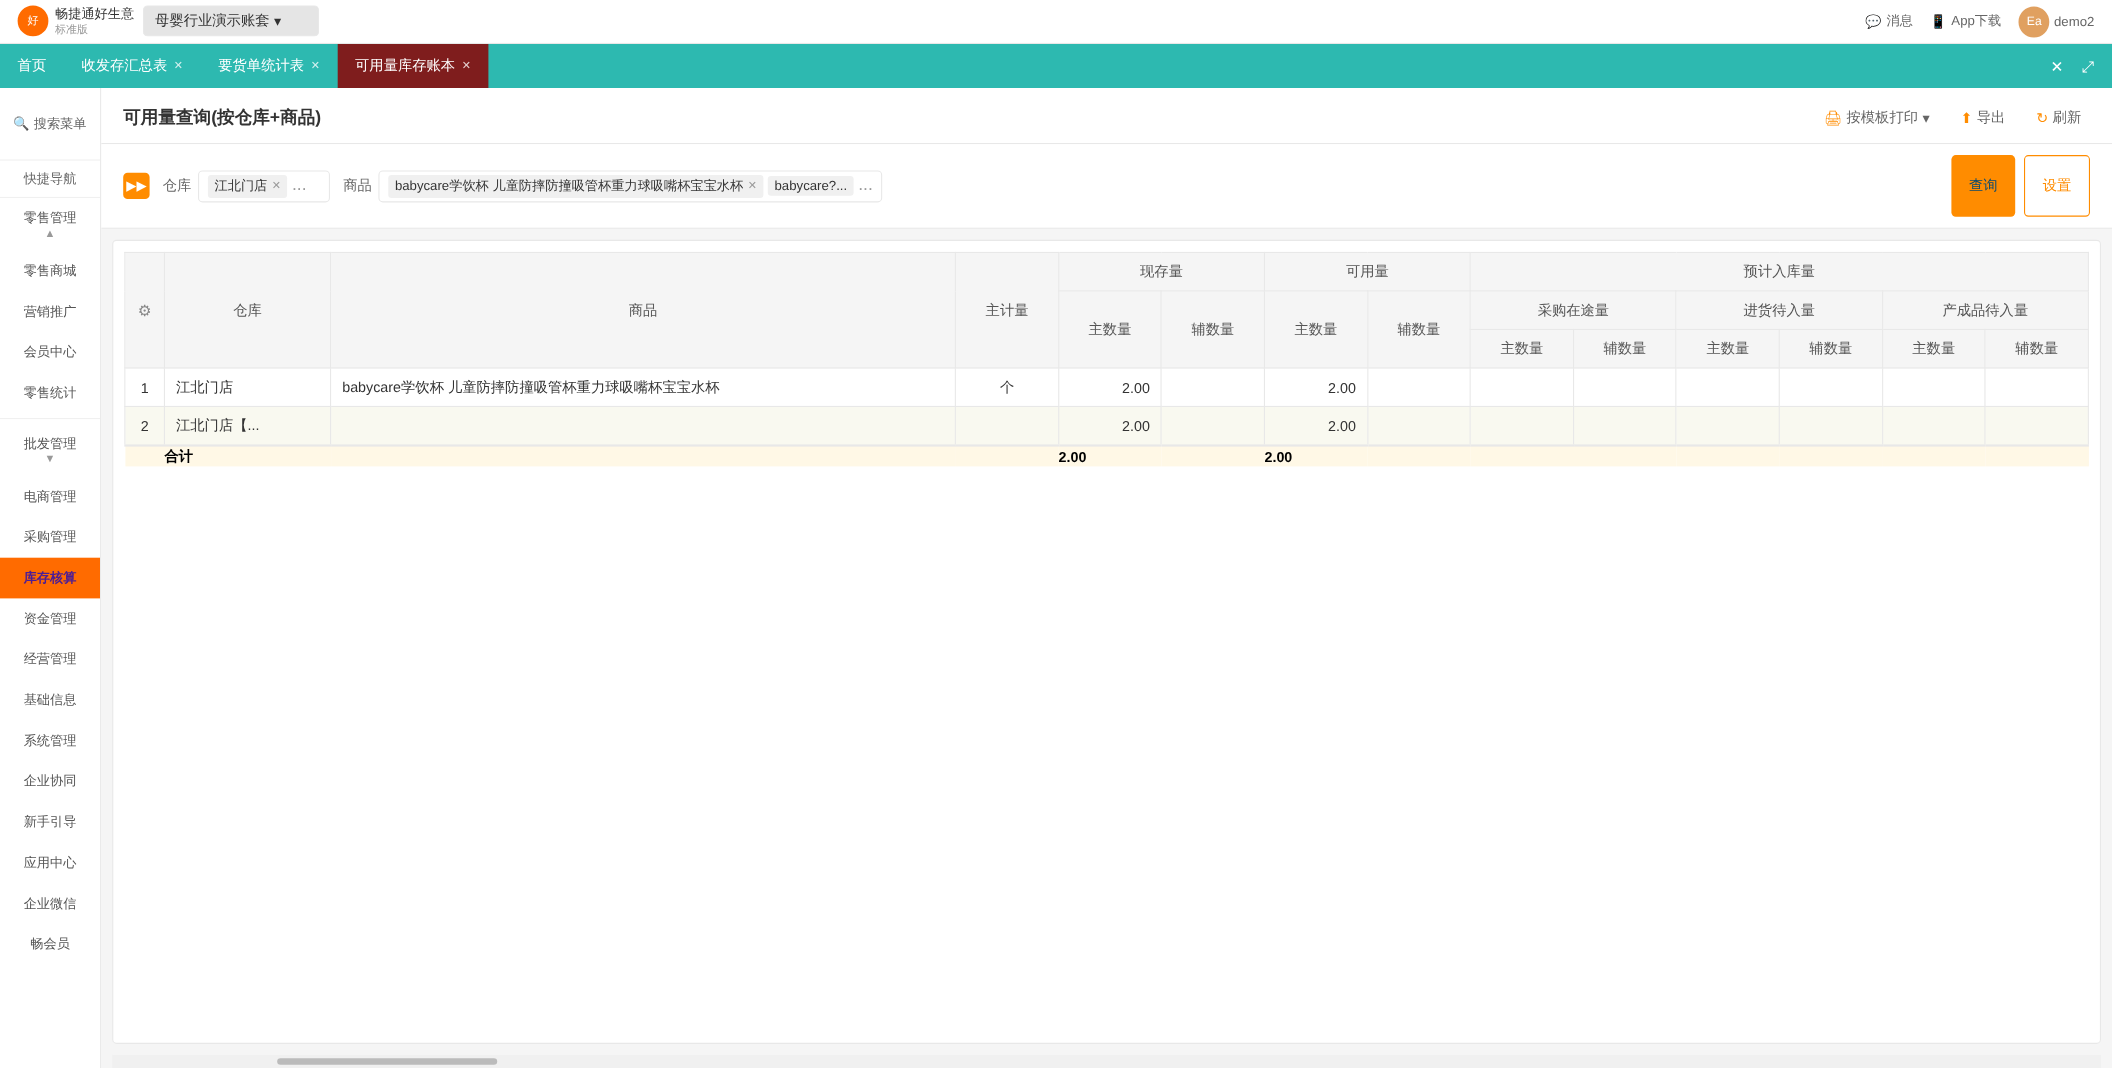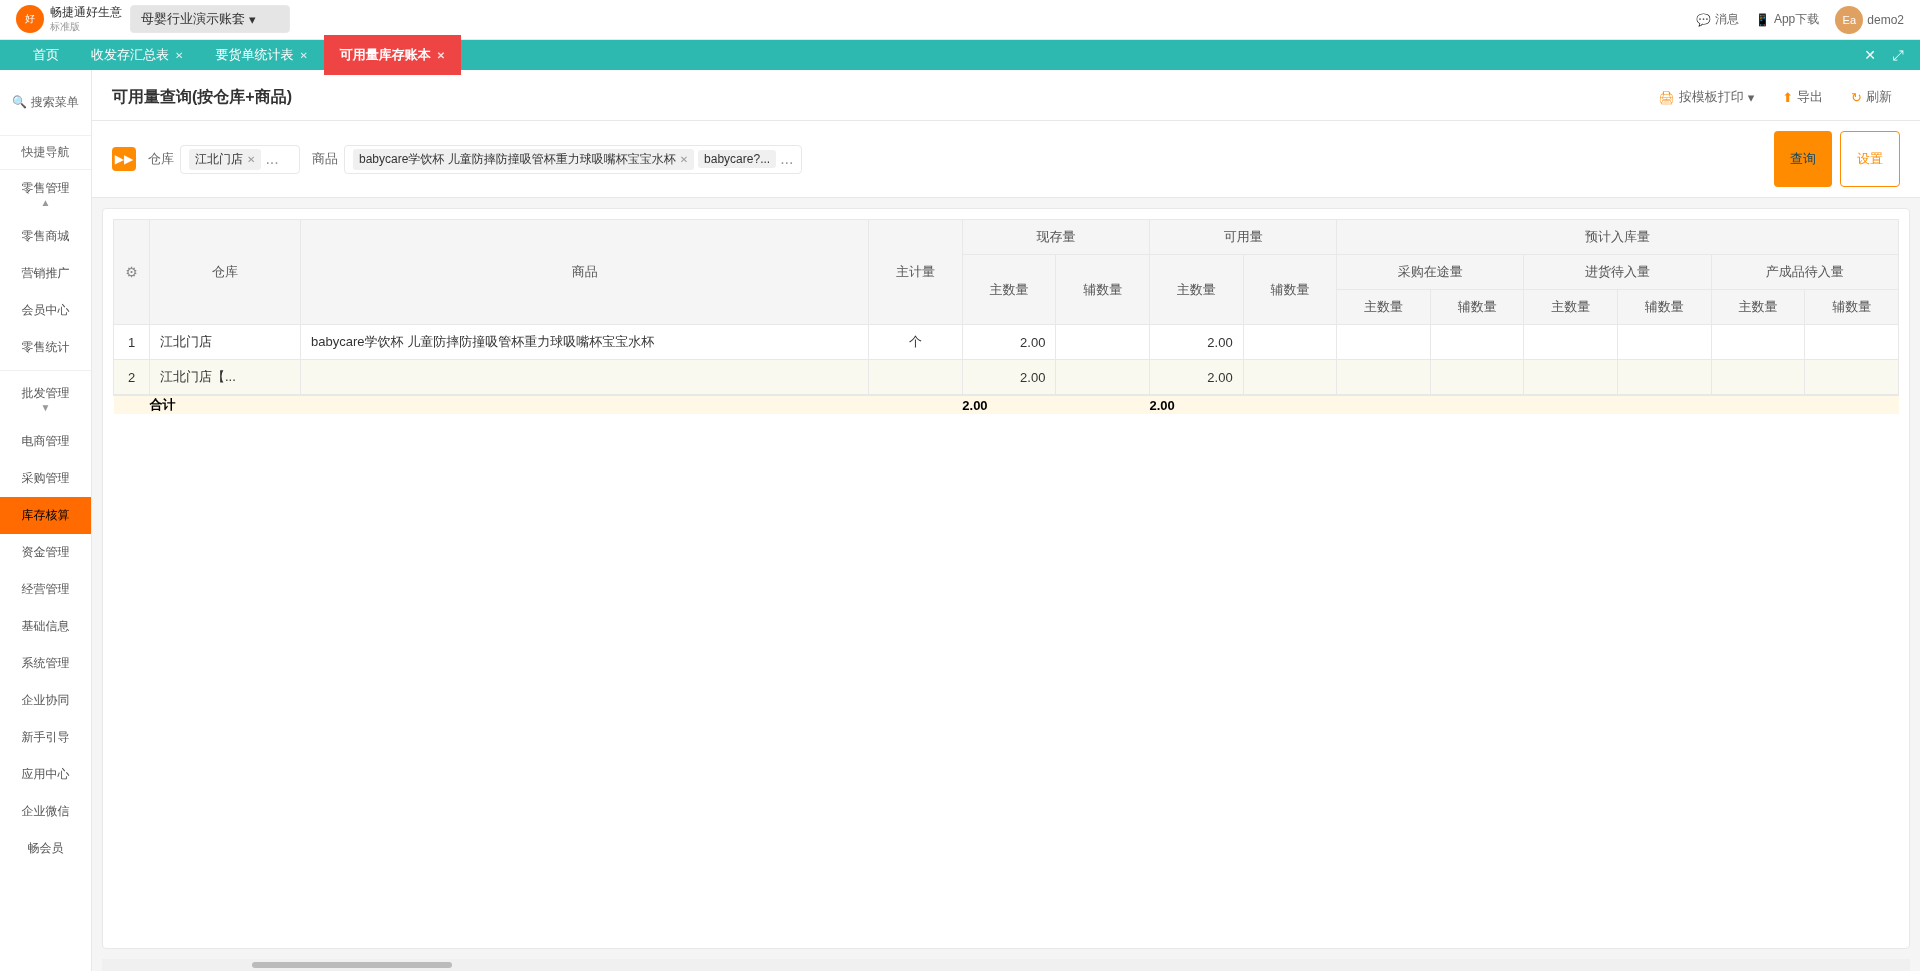--- a/index.html
+++ b/index.html
@@ -79,43 +79,42 @@
       background: #e0a060;
       display: flex;
       align-items: center;
       justify-content: center;
       color: white;
       font-size: 11px;
     }
 
     
     .nav-tabs {
-      height: 30px;
+      height: 40px;
       background: #2db9b0;
       display: flex;
       align-items: center;
-      padding: 0 0 0 17px;
+      padding: 0 0 0 0;
       flex-shrink: 0;
       gap: 0;
     }
     .nav-tab {
       height: 40px;
       display: flex;
       align-items: center;
       padding: 0 16px;
       color: white;
       cursor: pointer;
       font-size: 13px;
       white-space: nowrap;
       gap: 6px;
       position: relative;
     }
     .nav-tab.active {
-      background: #ef4444;
-      font-weight: bold;
+      background: #7f1d1d;
     }
     .nav-tab .close-x {
       font-size: 10px;
       opacity: 0.8;
       cursor: pointer;
     }
     .nav-tabs-spacer { flex: 1; }
     .nav-tabs-actions {
       display: flex;
       align-items: center;
@@ -174,21 +173,22 @@
       color: #555;
       font-size: 12px;
       display: flex;
       align-items: center;
       justify-content: space-between;
       padding: 10px 10px;
       flex-direction: column;
     }
     .sidebar-item.active {
       background: #ff6b00;
-      color: #000000;
+      color: #4c1d95;
+      font-weight: bold;
     }
     .sidebar-arrow { color: #999; font-size: 10px; }
     .sidebar-divider { height: 1px; background: #f0f0f0; margin: 4px 0; }
 
     
     .content {
       flex: 1;
       display: flex;
       flex-direction: column;
       overflow: hidden;

